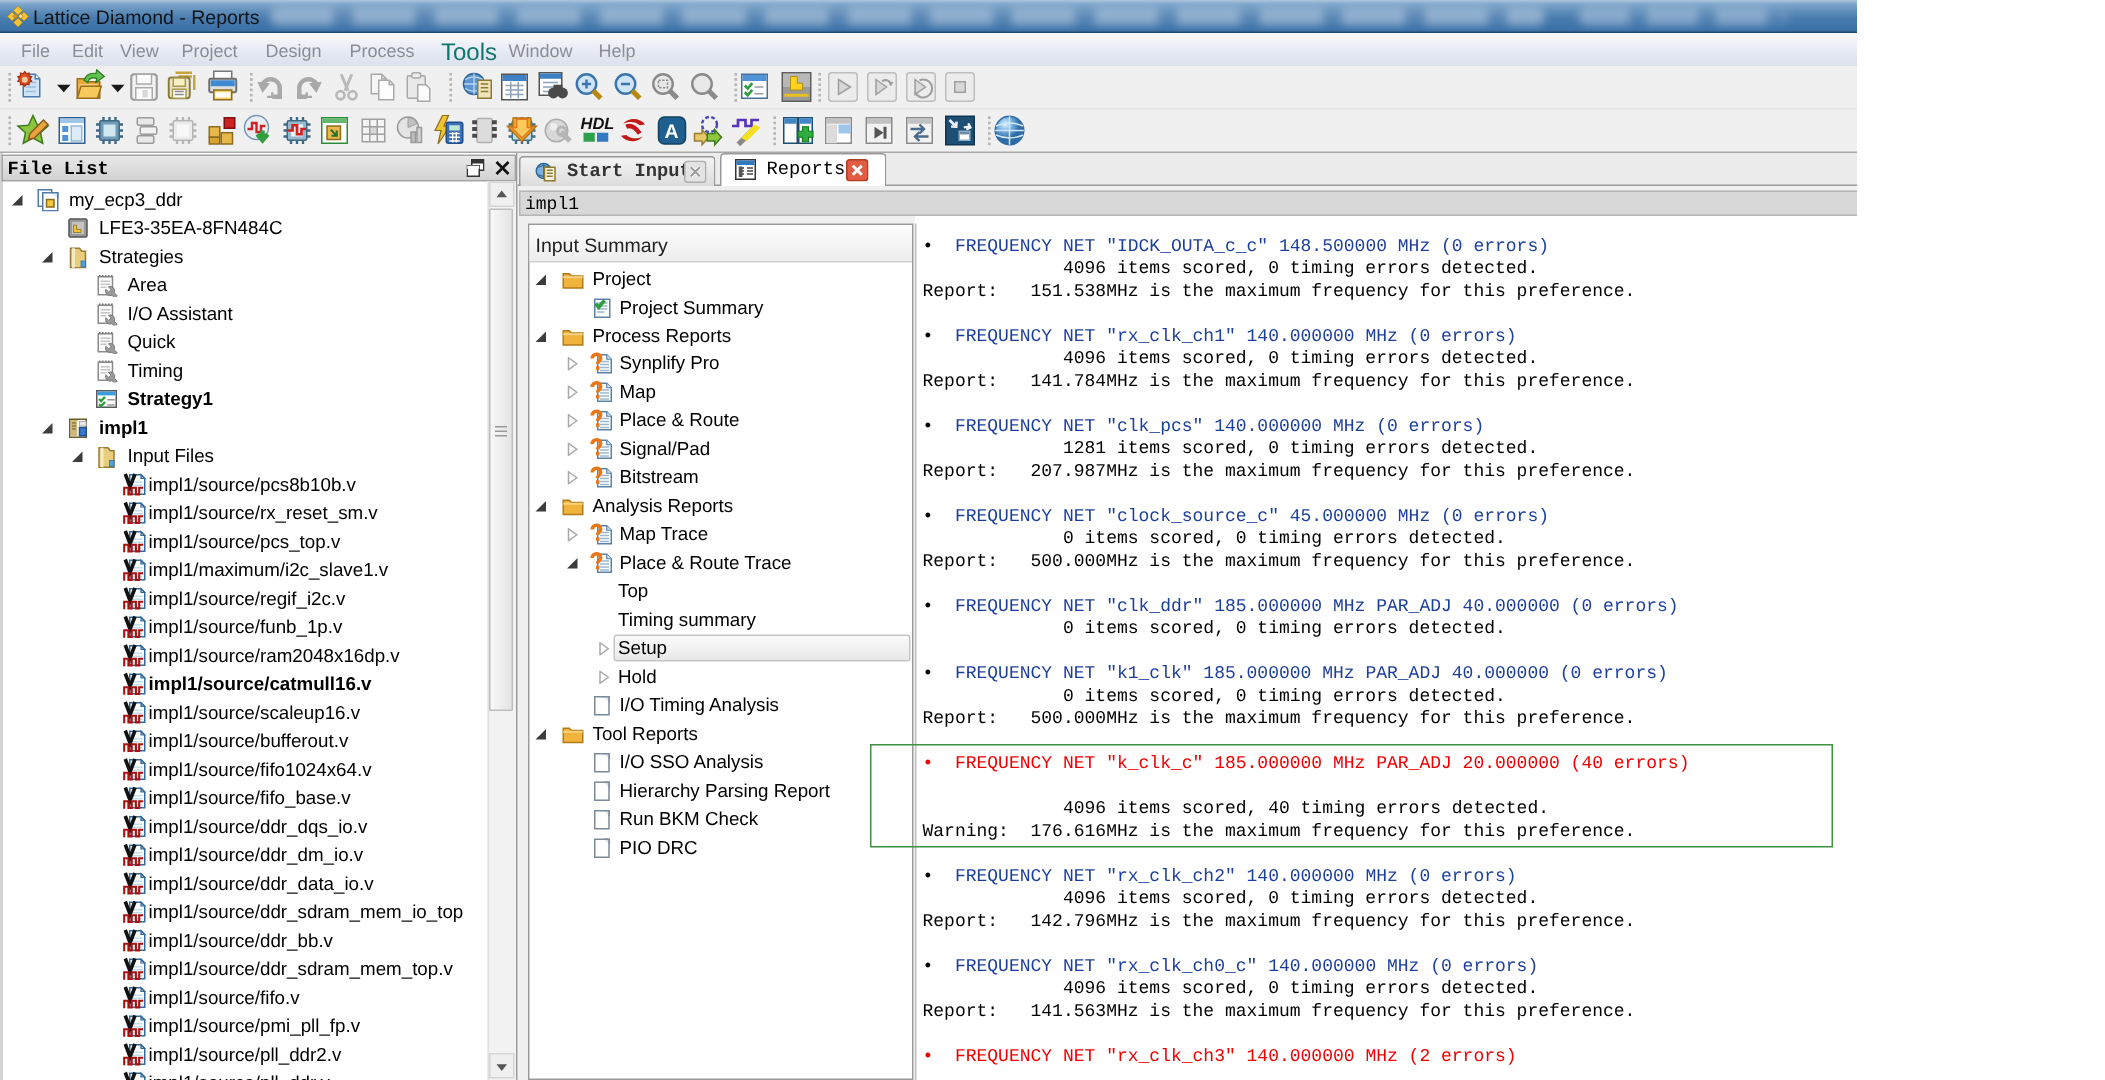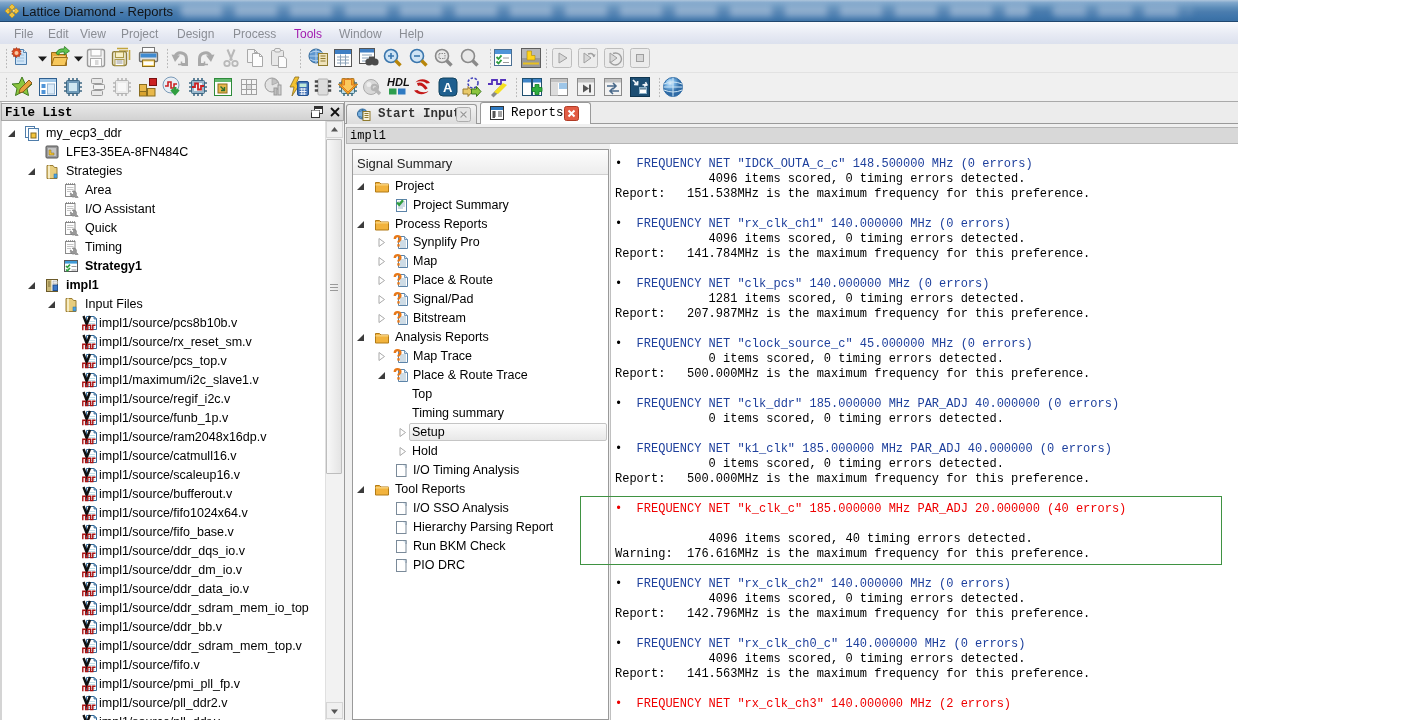--- a/index.html
+++ b/index.html
@@ -31,21 +31,21 @@
     </svg>
 <div class="abs" style="left:1391px;top:0;width:12px;height:19px;border:1px solid #2d4f74;border-top:none;border-right:none;background:linear-gradient(rgba(255,255,255,.5),rgba(255,255,255,.1) 45%,rgba(120,80,80,.25) 50%,rgba(220,200,200,.3))"></div>
 <div class="abs" style="left:0;top:21px;width:1403px;height:1px;background:#20476f"></div>
 <div class="abs" style="left:0;top:22px;width:1403px;height:22px;background:linear-gradient(#f9fafd,#e6e9f3 60%,#dce1ee)"></div>
 <div class="abs" style="left:14px;top:27px;font-size:12px;color:#8a8d94">File</div>
 <div class="abs" style="left:48px;top:27px;font-size:12px;color:#8a8d94">Edit</div>
 <div class="abs" style="left:80px;top:27px;font-size:12px;color:#8a8d94">View</div>
 <div class="abs" style="left:121px;top:27px;font-size:12px;color:#8a8d94">Project</div>
 <div class="abs" style="left:177px;top:27px;font-size:12px;color:#8a8d94">Design</div>
 <div class="abs" style="left:233px;top:27px;font-size:12px;color:#8a8d94">Process</div>
-<div class="abs" style="left:294px;top:27px;font-size:12px;color:#a21caf">Tools</div>
+<div class="abs" style="left:294px;top:27px;font-size:16px;color:#0f766e">Tools</div>
 <div class="abs" style="left:339px;top:27px;font-size:12px;color:#8a8d94">Window</div>
 <div class="abs" style="left:399px;top:27px;font-size:12px;color:#8a8d94">Help</div>
 <div class="abs" style="left:0;top:44px;width:1403px;height:28px;background:#f0f0f0;border-bottom:1px solid #e2e2e2"></div>
 <div class="abs" style="left:0;top:73px;width:1403px;height:28px;background:#f0f0f0;border-bottom:1px solid #a9a9a9"></div>
 <div class="abs" style="left:5px;top:48px;width:3px;height:21px;background-image:radial-gradient(circle 1px at 1.5px 1.5px,#b5b5b5 99%,rgba(0,0,0,0));background-size:3px 3.5px"></div>
 <div class="abs" style="left:166px;top:48px;width:3px;height:21px;background-image:radial-gradient(circle 1px at 1.5px 1.5px,#b5b5b5 99%,rgba(0,0,0,0));background-size:3px 3.5px"></div>
 <div class="abs" style="left:299px;top:48px;width:3px;height:21px;background-image:radial-gradient(circle 1px at 1.5px 1.5px,#b5b5b5 99%,rgba(0,0,0,0));background-size:3px 3.5px"></div>
 <div class="abs" style="left:489px;top:48px;width:3px;height:21px;background-image:radial-gradient(circle 1px at 1.5px 1.5px,#b5b5b5 99%,rgba(0,0,0,0));background-size:3px 3.5px"></div>
 <div class="abs" style="left:545px;top:48px;width:3px;height:21px;background-image:radial-gradient(circle 1px at 1.5px 1.5px,#b5b5b5 99%,rgba(0,0,0,0));background-size:3px 3.5px"></div>
 <div class="abs" style="left:5px;top:77px;width:3px;height:21px;background-image:radial-gradient(circle 1px at 1.5px 1.5px,#b5b5b5 99%,rgba(0,0,0,0));background-size:3px 3.5px"></div>
@@ -487,21 +487,21 @@
       <path d="M0.8 15.2 v-5 h2.8 v4.4 h2.2 v-4.4 h2.8 v4.4 h2.2 v-4.4 h2.7" stroke="#aa1111" stroke-width="1.4" fill="none"></path>
     </svg>
     <div class="trow" style="left:99px;top:429px;font-weight:normal">impl1/source/ram2048x16dp.v</div>
 <svg style="position:absolute;left:82px;top:448px" width="16" height="16" viewBox="0 0 16 16">
       <path d="M4.5 1.5 h7.5 l2.5 2.5 v10.5 h-10 z" fill="#fff" stroke="#336a99"></path>
       <path d="M12 1.5 v2.5 h2.5 z" fill="#9dbdd6" stroke="#336a99" stroke-width="0.8"></path>
       <path d="M6 6.5 h7 M6 8.5 h7 M6 10.5 h7 M6 12.5 h7" stroke="#bfe0ea" stroke-width="1"></path>
       <path d="M1.5 1 l3.2 8.5 L8 1" stroke="#111" stroke-width="2.4" fill="none"></path>
       <path d="M0.8 15.2 v-5 h2.8 v4.4 h2.2 v-4.4 h2.8 v4.4 h2.2 v-4.4 h2.7" stroke="#aa1111" stroke-width="1.4" fill="none"></path>
     </svg>
-    <div class="trow" style="left:99px;top:448px;font-weight:normal">impl1/source/catmull16.v</div>
+    <div class="trow" style="left:99px;top:448px;font-weight:bold">impl1/source/catmull16.v</div>
 <svg style="position:absolute;left:82px;top:467px" width="16" height="16" viewBox="0 0 16 16">
       <path d="M4.5 1.5 h7.5 l2.5 2.5 v10.5 h-10 z" fill="#fff" stroke="#336a99"></path>
       <path d="M12 1.5 v2.5 h2.5 z" fill="#9dbdd6" stroke="#336a99" stroke-width="0.8"></path>
       <path d="M6 6.5 h7 M6 8.5 h7 M6 10.5 h7 M6 12.5 h7" stroke="#bfe0ea" stroke-width="1"></path>
       <path d="M1.5 1 l3.2 8.5 L8 1" stroke="#111" stroke-width="2.4" fill="none"></path>
       <path d="M0.8 15.2 v-5 h2.8 v4.4 h2.2 v-4.4 h2.8 v4.4 h2.2 v-4.4 h2.7" stroke="#aa1111" stroke-width="1.4" fill="none"></path>
     </svg>
     <div class="trow" style="left:99px;top:467px;font-weight:normal">impl1/source/scaleup16.v</div>
 <svg style="position:absolute;left:82px;top:486px" width="16" height="16" viewBox="0 0 16 16">
       <path d="M4.5 1.5 h7.5 l2.5 2.5 v10.5 h-10 z" fill="#fff" stroke="#336a99"></path>
@@ -644,21 +644,21 @@
     </svg>
 <div class="abs mono" style="left:511px;top:106px;font-size:12.5px;font-weight:normal;color:#000">Reports</div>
 <svg style="position:absolute;left:564px;top:106px" width="15" height="15" viewBox="0 0 15 15">
       <rect x="0.5" y="0.5" width="14" height="14" rx="2" fill="#e25c44" stroke="#b03a24"></rect>
       <path d="M4.5 4.5 l6 6 M10.5 4.5 l-6 6" stroke="#fff" stroke-width="2"></path>
     </svg>
 <div class="abs" style="left:346px;top:127px;width:1057px;height:17px;background:#d8d8d8;border:1px solid #b5b5b5;box-sizing:border-box"></div>
 <div class="abs mono" style="left:350px;top:129px;font-size:12px;color:#000">impl1</div>
 <div class="abs" style="left:352px;top:149px;width:257px;height:571px;background:#fff;border:1px solid #9a9a9a;box-sizing:border-box"></div>
 <div class="abs" style="left:353px;top:150px;width:255px;height:25px;background:linear-gradient(#fdfdfd,#ededed);border-bottom:1px solid #d0d0d0;box-sizing:border-box"></div>
-<div class="abs" style="left:357px;top:156px;font-size:13px;color:#222">Signal Summary</div>
+<div class="abs" style="left:357px;top:156px;font-size:13px;color:#222">Input Summary</div>
 <svg style="position:absolute;left:356px;top:182px" width="9" height="9" viewBox="0 0 9 9">
       <polygon points="8,1 8,8 1,8" fill="#3c3c3c"></polygon>
     </svg>
     <svg style="position:absolute;left:374px;top:178px" width="16" height="16" viewBox="0 0 16 16">
       <path d="M1.5 4.5 h4 l1.5 1.5 h7.5 v8 h-13 z" fill="#f2b33d" stroke="#b27b16"></path>
       <path d="M1.5 6.8 h13" stroke="#f9d27c" stroke-width="1.4"></path>
     </svg>
     <div class="trow" style="left:395px;top:178px">Project</div>
 <svg style="position:absolute;left:393px;top:197px" width="16" height="16" viewBox="0 0 16 16">
       <rect x="3.5" y="2.5" width="10" height="12" fill="#fff" stroke="#5b83a8"></rect>

